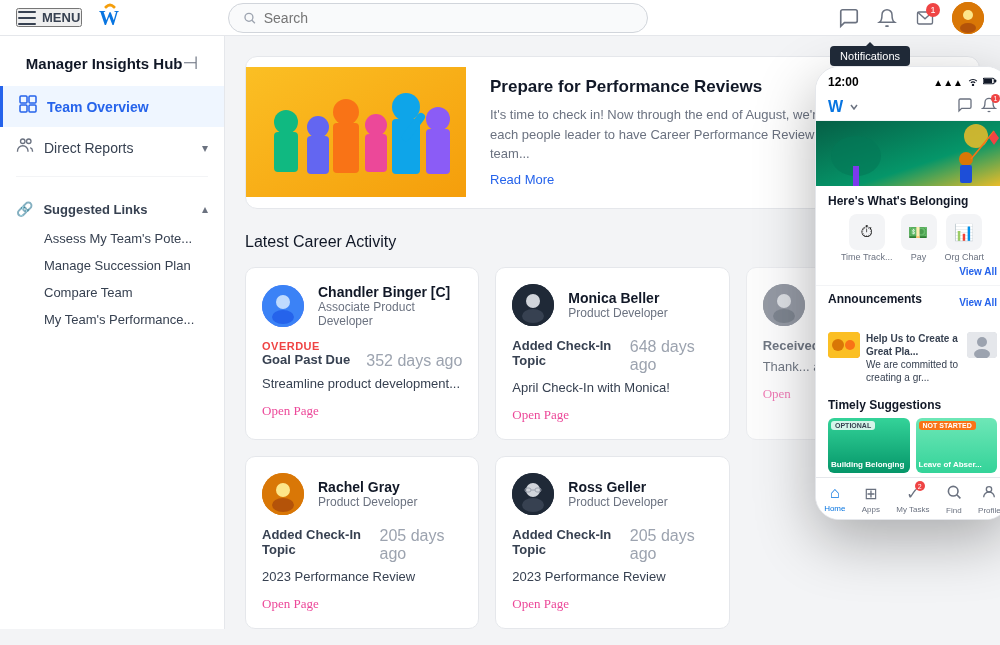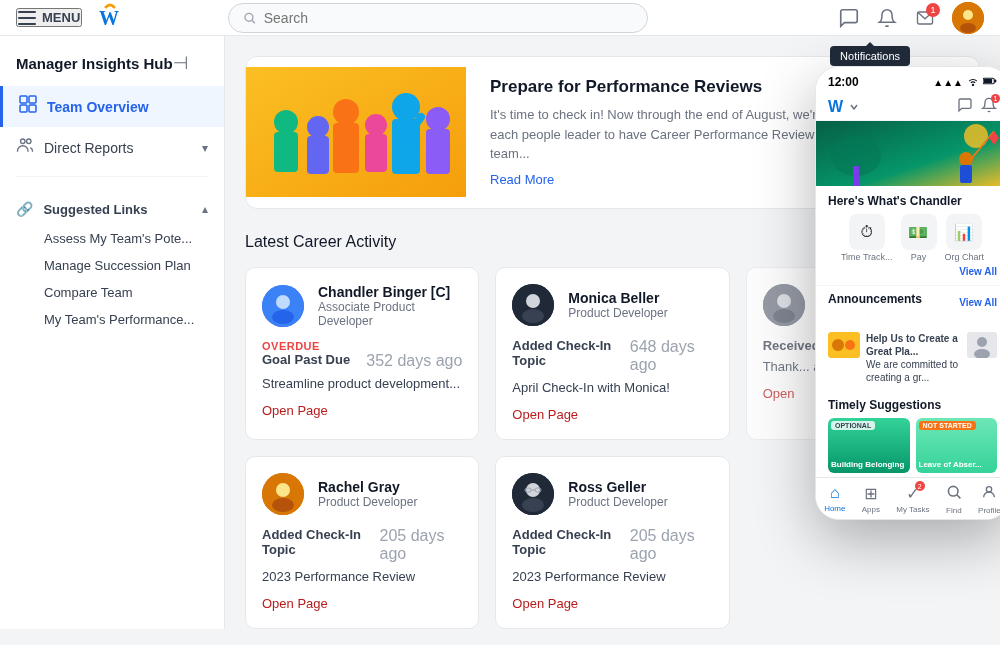--- a/index.html
+++ b/index.html
@@ -20,21 +20,21 @@
 
     
     .notif-tooltip { position: absolute; top: 46px; right: 90px; background: #1f2937; color: #fff; font-size: 11px; padding: 4px 10px; border-radius: 4px; z-index: 100; }
     .notif-tooltip::before { content: ''; position: absolute; top: -4px; left: 50%; transform: translateX(-50%); border: 4px solid transparent; border-bottom: 4px solid #1f2937; border-top: none; }
 
     
     .layout { display: flex; height: calc(645px - 52px); }
 
     
     .sidebar { width: 225px; background: #fff; border-right: 1px solid #e5e7eb; padding: 16px 0; flex-shrink: 0; overflow-y: auto; }
-    .sidebar-header { display: flex; align-items: center; justify-content: flex-start; padding: 0 16px 12px; }
+    .sidebar-header { display: flex; align-items: center; justify-content: center; padding: 0 16px 12px; }
     .sidebar-title { font-size: 15px; font-weight: 700; color: #111827; }
     .sidebar-collapse-icon { color: #6b7280; cursor: pointer; font-size: 18px; }
     .sidebar-nav-item { display: flex; align-items: center; gap: 10px; padding: 9px 16px; cursor: pointer; font-size: 14px; color: #374151; }
     .sidebar-nav-item.active { background: #eff6ff; border-left: 3px solid #2563eb; color: #2563eb; font-weight: 600; }
     .sidebar-nav-item.active .nav-item-icon { color: #2563eb; }
     .nav-item-icon { font-size: 18px; color: #6b7280; }
     .nav-item-label { font-size: 14px; }
     .nav-item-arrow { margin-left: auto; color: #6b7280; font-size: 12px; }
 
     .sidebar-section-header { display: flex; align-items: center; gap: 10px; padding: 16px 16px 8px; }
@@ -63,21 +63,21 @@
     .av2 { background: #1f2937; }
     .av3 { background: #d97706; }
     .av4 { background: #1f2937; }
     .person-name { font-size: 14px; font-weight: 700; color: #111827; }
     .person-title { font-size: 12px; color: #6b7280; }
     .activity-row { display: flex; justify-content: space-between; align-items: flex-start; margin-bottom: 6px; }
     .activity-label { font-size: 13px; font-weight: 600; color: #374151; }
     .activity-label.overdue { color: #ef4444; font-size: 11px; font-weight: 700; letter-spacing: 0.5px; }
     .activity-days { font-size: 16px; color: #9ca3af; }
     .activity-detail { font-size: 13px; color: #374151; margin-bottom: 4px; }
-    .open-page { color: #b91c1c; font-size: 13px; font-weight: 500; cursor: pointer; margin-top: 8px; display: inline-block; }
+    .open-page { color: #ec4899; font-size: 13px; font-weight: 500; cursor: pointer; margin-top: 8px; display: inline-block; font-family: Liberation Serif, serif; }
 
     
     .mobile-overlay { position: absolute; right: -10px; top: 30px; width: 195px; background: #fff; border-radius: 24px; box-shadow: 0 20px 60px rgba(0,0,0,0.3); overflow: hidden; border: 1px solid #e5e7eb; z-index: 50; }
     .mobile-status-bar { background: #fff; padding: 8px 12px 4px; display: flex; align-items: center; justify-content: space-between; font-size: 11px; font-weight: 600; }
     .mobile-time { font-size: 12px; font-weight: 700; }
     .mobile-icons { display: flex; gap: 4px; align-items: center; font-size: 10px; }
     .mobile-header { background: #fff; padding: 4px 12px; display: flex; align-items: center; gap: 6px; border-bottom: 1px solid #f3f4f6; }
     .mobile-nav-icons { margin-left: auto; display: flex; gap: 8px; color: #6b7280; font-size: 14px; }
     .mobile-banner { height: 65px; background: linear-gradient(135deg, #065f46 0%, #059669 40%, #fbbf24 100%); position: relative; overflow: hidden; }
     .mobile-section { padding: 8px 12px; }
@@ -438,21 +438,21 @@
           <circle cx="150" cy="38" r="7" fill="#d97706"></circle>
           <rect x="144" y="44" width="12" height="18" rx="2" fill="#1d4ed8"></rect>
 
           <path d="M155 38 Q170 20 178 10" stroke="#f97316" stroke-width="1.5" fill="none"></path>
 
           <polygon points="178,10 183,17 178,24 173,17" fill="#ef4444"></polygon>
         </svg>
       </div>
 
       <div class="mobile-section">
-        <div class="mobile-section-title">Here's What's Chandler</div>
+        <div class="mobile-section-title">Here's What's Belonging</div>
         <div class="mobile-action-icons">
           <div class="mobile-action">
             <div class="mobile-action-icon">⏱</div>
             <span class="mobile-action-label">Time Track...</span>
           </div>
           <div class="mobile-action">
             <div class="mobile-action-icon">💵</div>
             <span class="mobile-action-label">Pay</span>
           </div>
           <div class="mobile-action">

